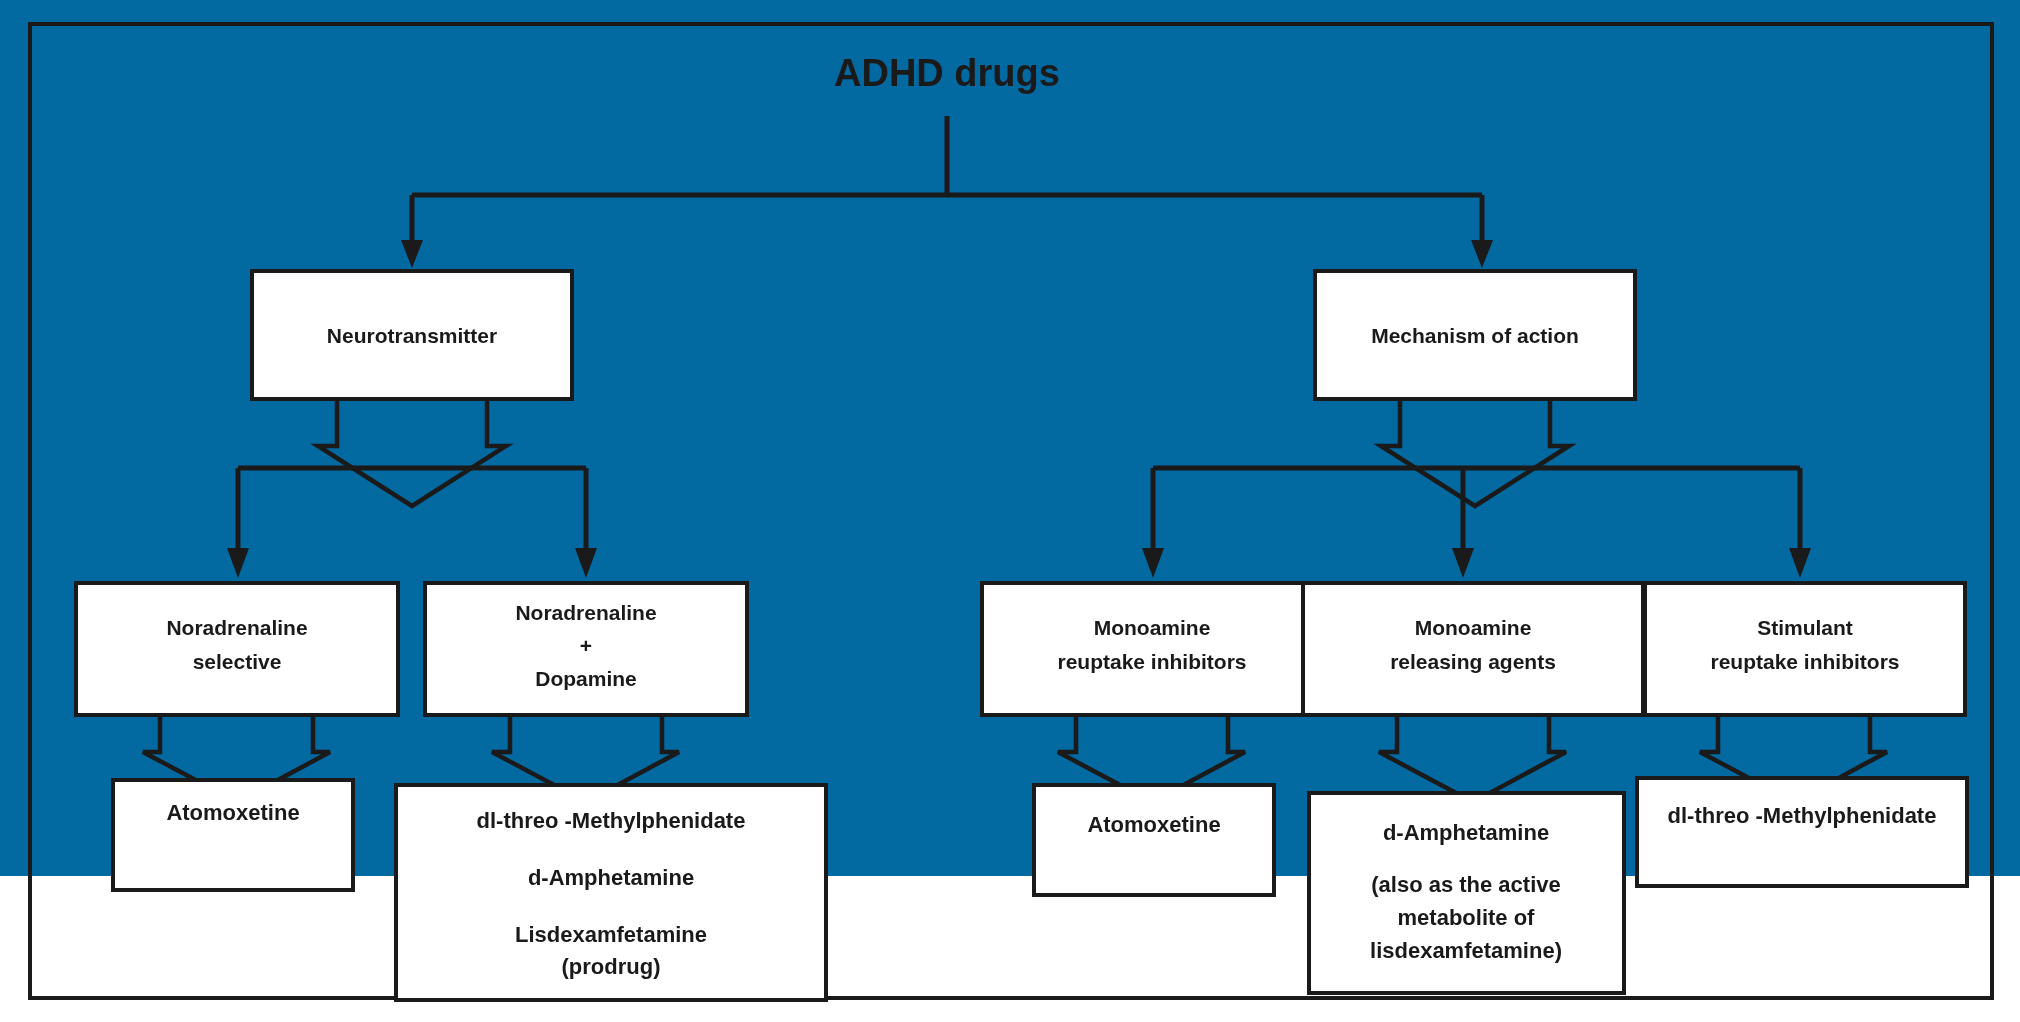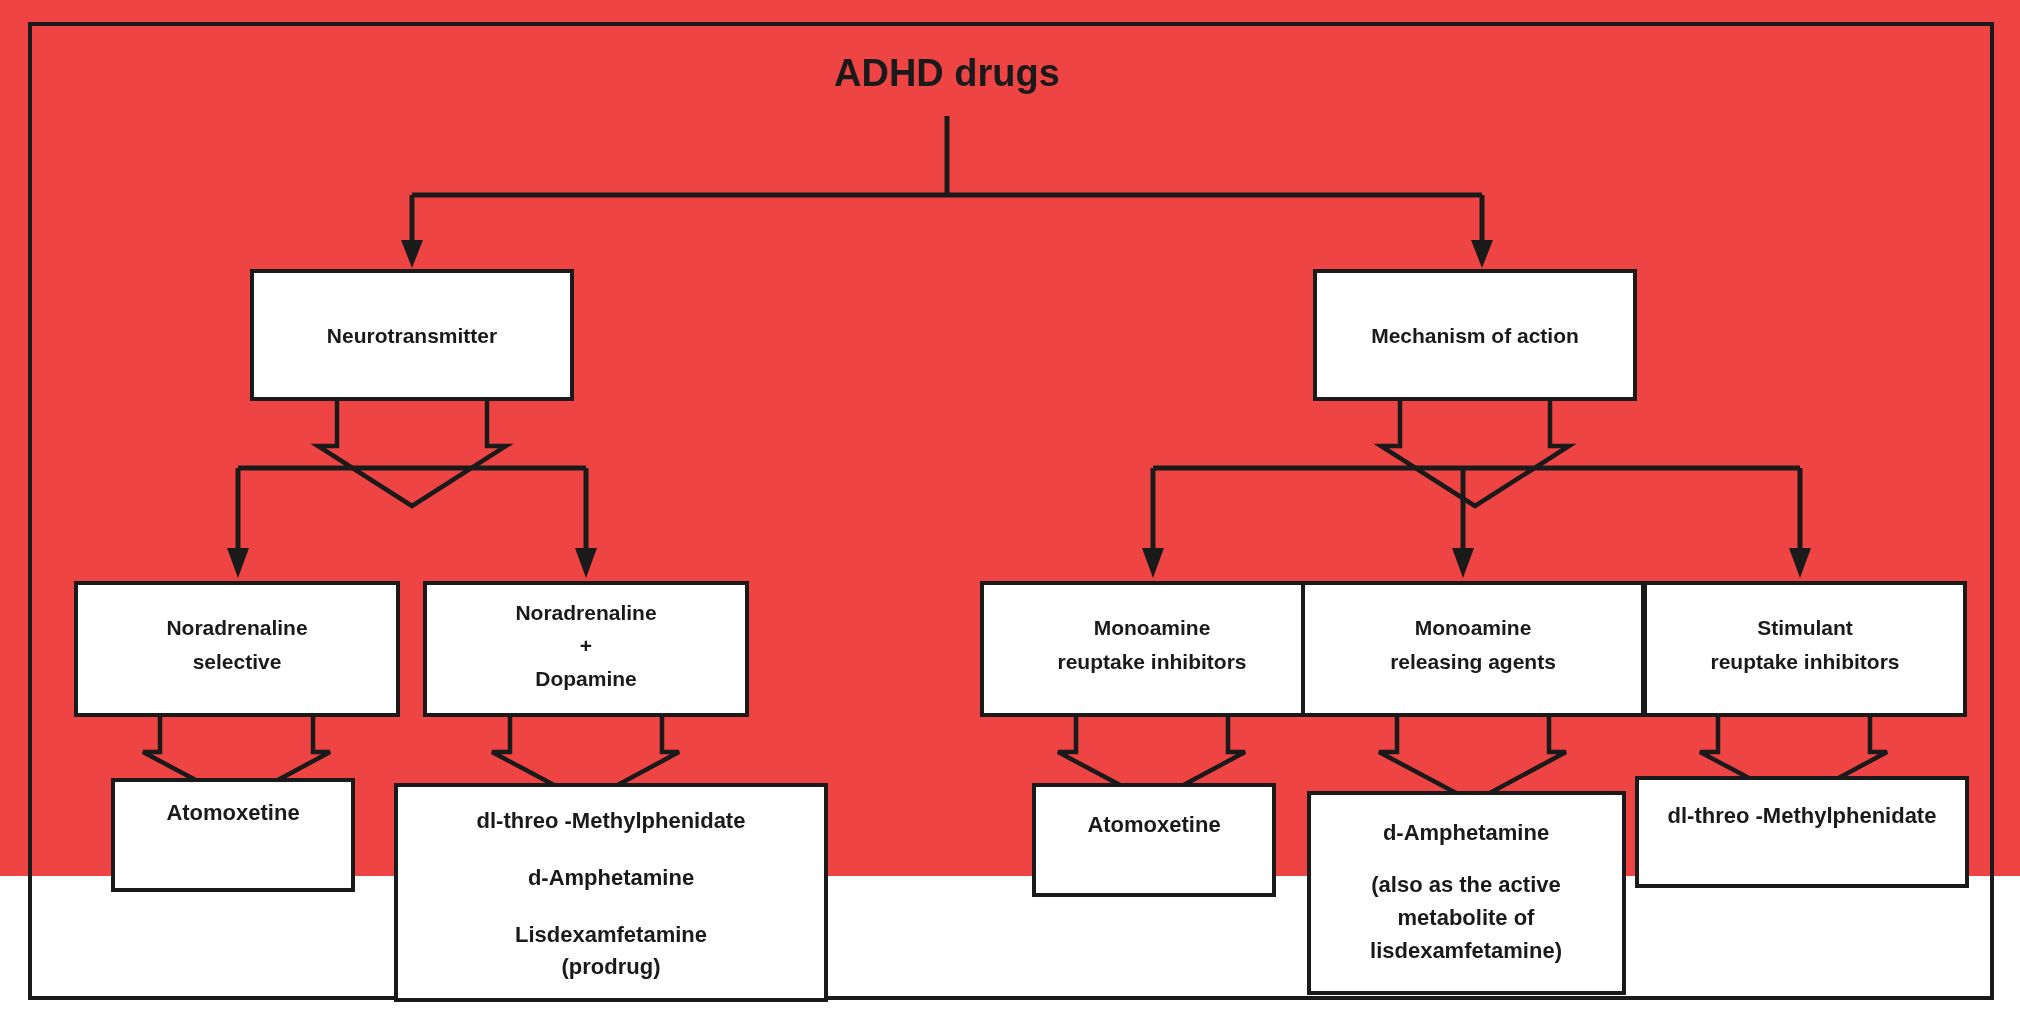--- a/index.html
+++ b/index.html
@@ -10,21 +10,21 @@
   body {
     width: 2020px;
     height: 1022px;
     font-family: "Liberation Sans", sans-serif;
     overflow: hidden;
   }
   #diagram-root {
     position: relative;
     width: 2020px;
     height: 876px;
-    background: #ef4444;
+    background: #0369a1;
   }
   svg#flowchart {
     display: block;
     width: 2020px;
     height: 1022px;
   }
   .frame {
     fill: none;
     stroke: #1a1a1a;
     stroke-width: 4;

